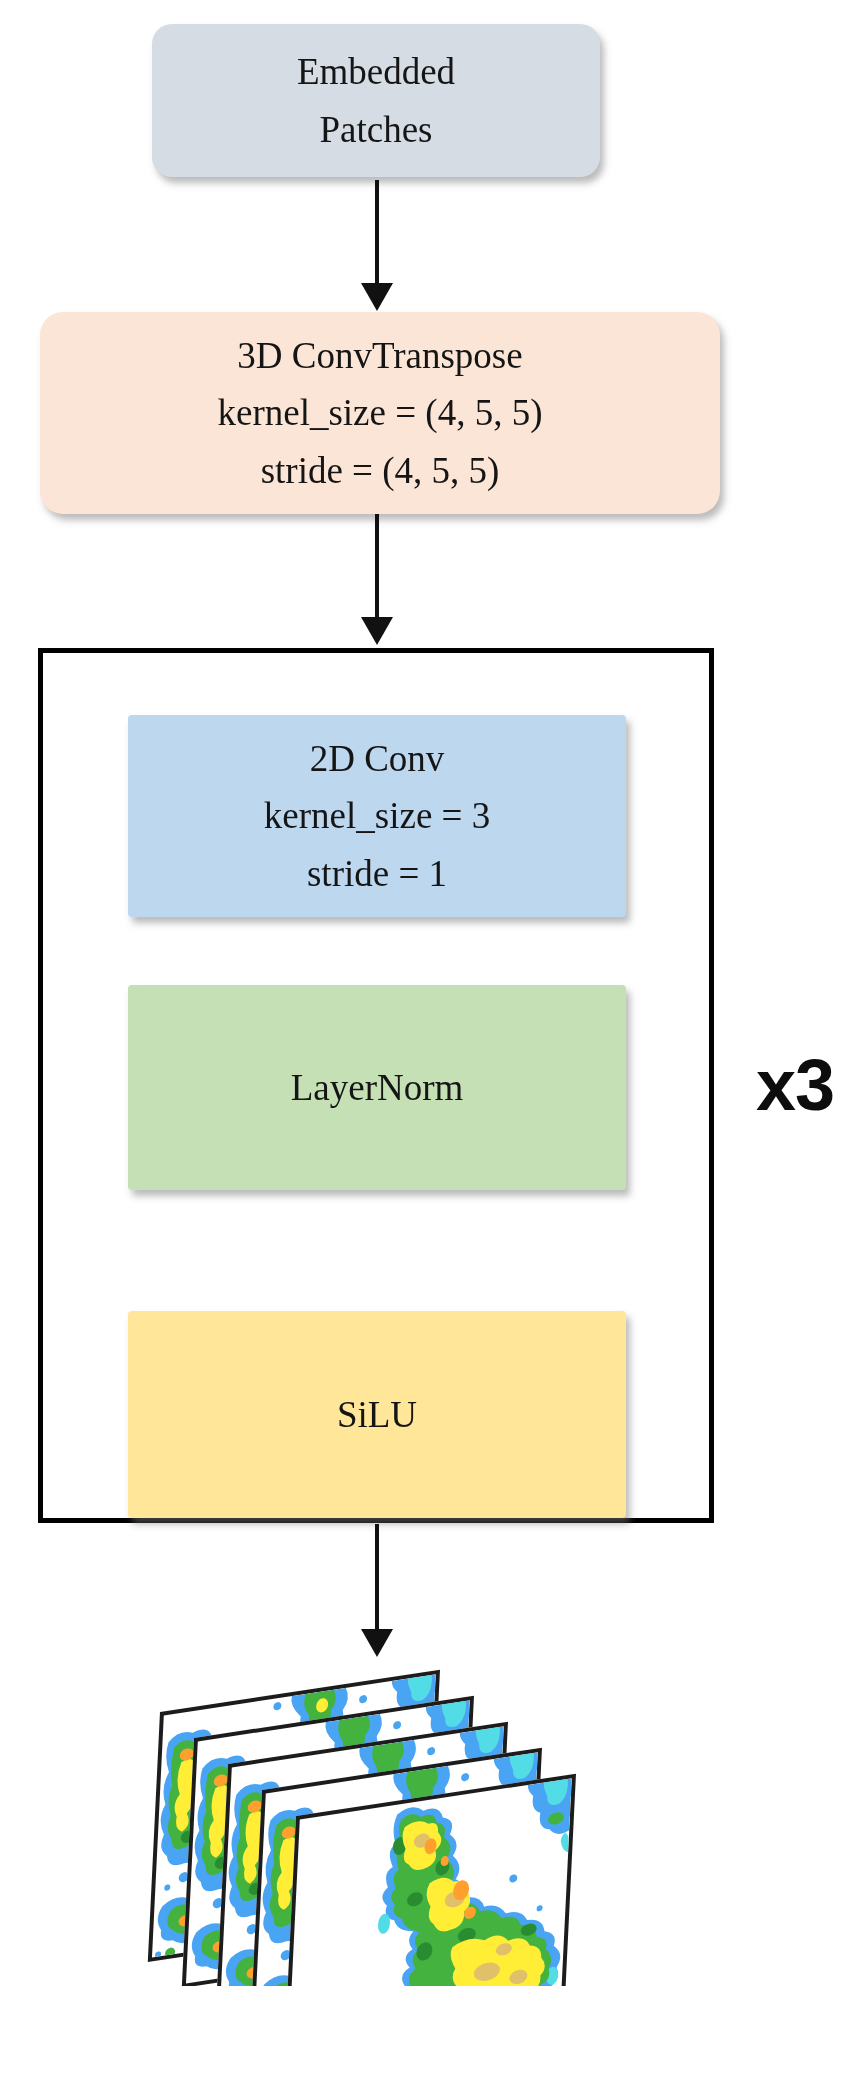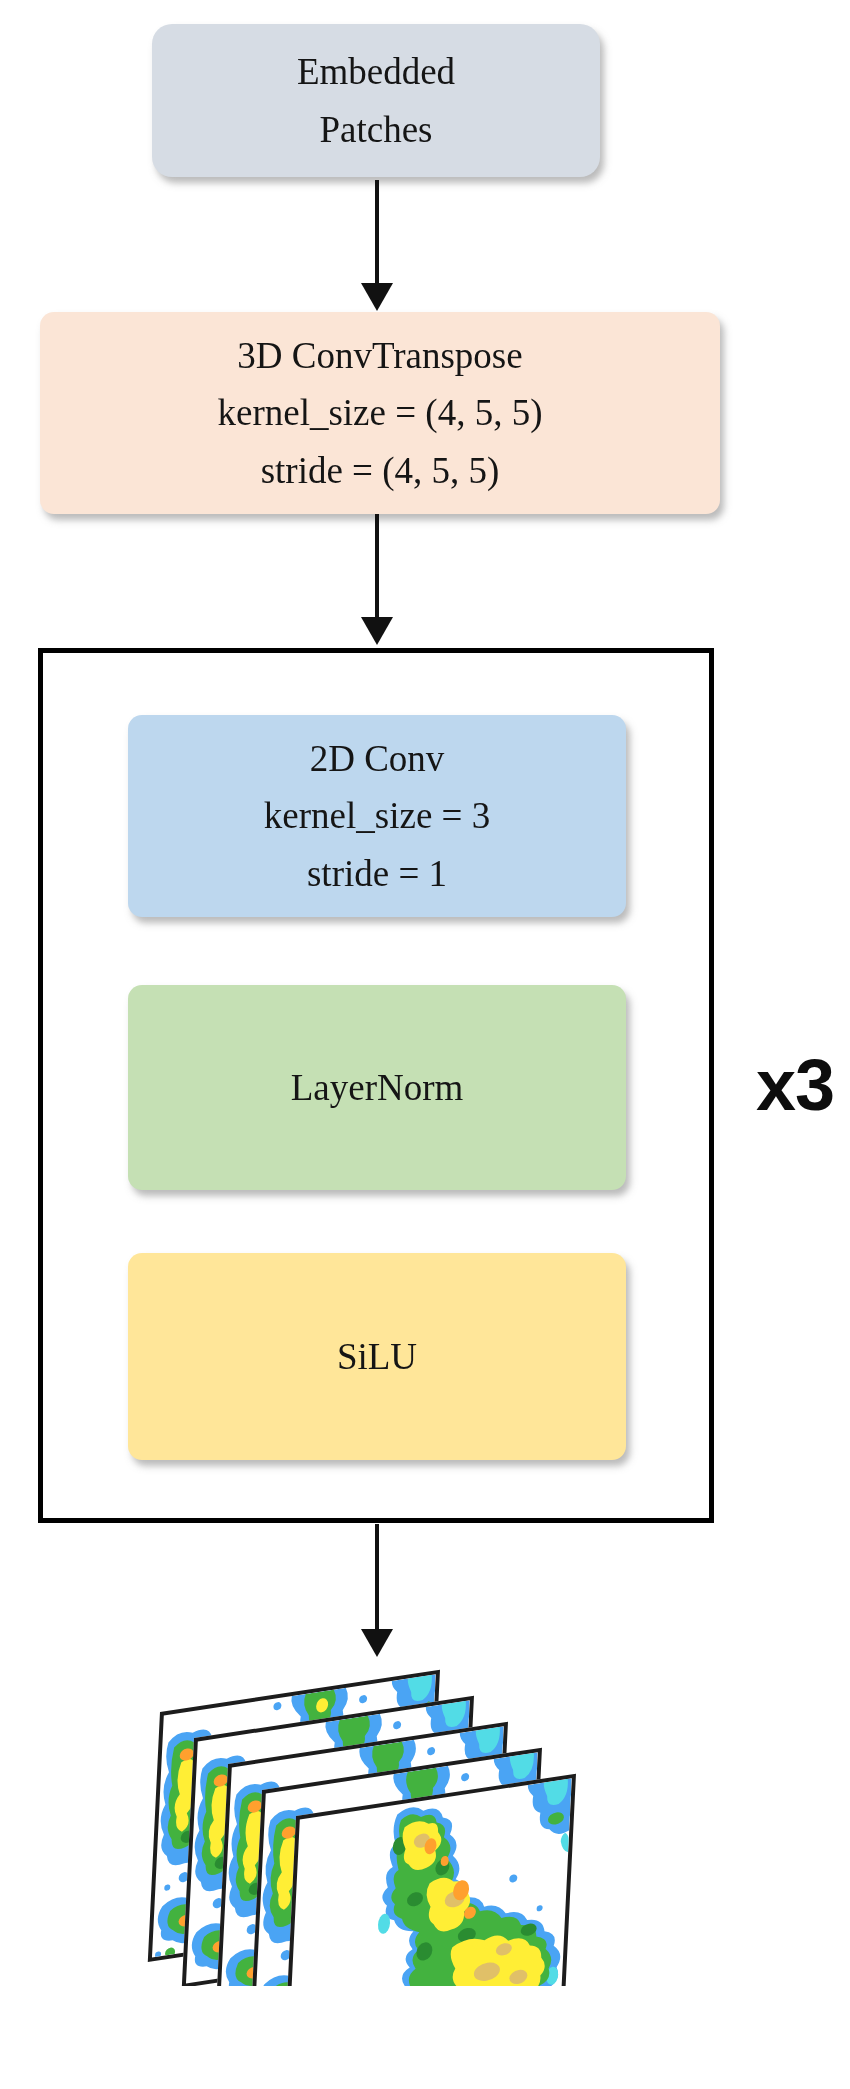--- a/index.html
+++ b/index.html
@@ -2,35 +2,35 @@
 <html style="--embedded-fill: #d6dce4; --conv3d-fill: #fbe5d6; --conv2d-fill: #bdd7ee; --layernorm-fill: #c5e0b4; --silu-fill: #ffe699; --arrow-color: #111111; --r-blue: #4aa4f4; --r-cyan: #52dce6; --r-green: #43b23f; --r-gdark: #2a8c31; --r-yellow: #ffee35; --r-tan: #e0c068; --r-orange: #ffa02e;"><head>
 <meta charset="utf-8">
 <style>
   html,body{margin:0;padding:0;background:#ffffff;}
   .canvas{
     position:relative;width:850px;height:1986px;background:#fff;overflow:hidden;
     font-family:"Liberation Serif", serif;color:#111;
   }
   .node{
     position:absolute;display:flex;align-items:center;justify-content:center;
-    text-align:center;border-radius:14px;
+    text-align:center;border-radius:4px;
     box-shadow:4px 6px 7px rgba(120,120,120,.5);
   }
   .node-label{
     white-space:pre-line;font-size:37px;line-height:1.55;color:#151515;
   }
   .node-embedded{left:152px;top:24px;width:448px;height:153px;background:var(--embedded-fill);border-radius:20px;}
-  .node-conv3d{left:40px;top:312px;width:680px;height:202px;border-radius:14px;background:var(--conv3d-fill);}
+  .node-conv3d{left:40px;top:312px;width:680px;height:202px;border-radius:23px;background:var(--conv3d-fill);}
   .loop-box{
     position:absolute;left:38px;top:648px;width:666px;height:865px;
     border:5px solid #000;background:#fff;
   }
   .node-conv2d{left:128px;top:715px;width:498px;height:202px;background:var(--conv2d-fill);}
   .node-layernorm{left:128px;top:985px;width:498px;height:205px;background:var(--layernorm-fill);justify-content:center;}
-  .node-silu{left:128px;top:1253px;width:498px;height:207px;background:var(--silu-fill);}
+  .node-silu{left:128px;top:1311px;width:498px;height:207px;background:var(--silu-fill);}
   .repeat-label{
     position:absolute;left:756px;top:1044px;width:100px;
     font-family:"Liberation Sans", sans-serif;font-size:72px;font-weight:600;
     letter-spacing:-1px;color:#0d0d0d;
   }
   .arrow-line{position:absolute;width:4px;background:var(--arrow-color);}
   .arrow-head{
     position:absolute;width:0;height:0;
     border-left:16px solid transparent;border-right:16px solid transparent;
     border-top:28px solid var(--arrow-color);

